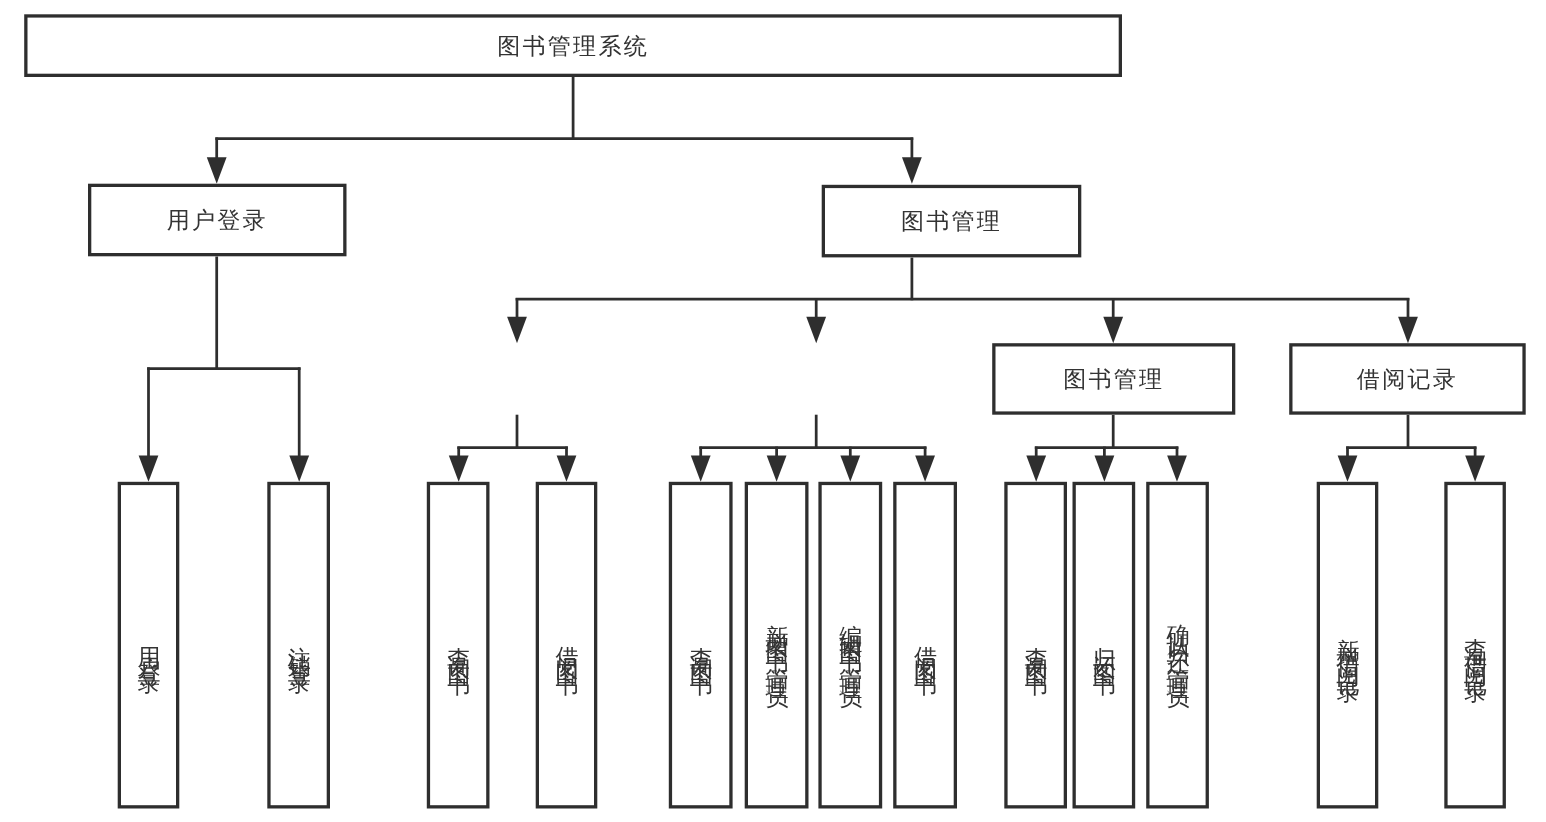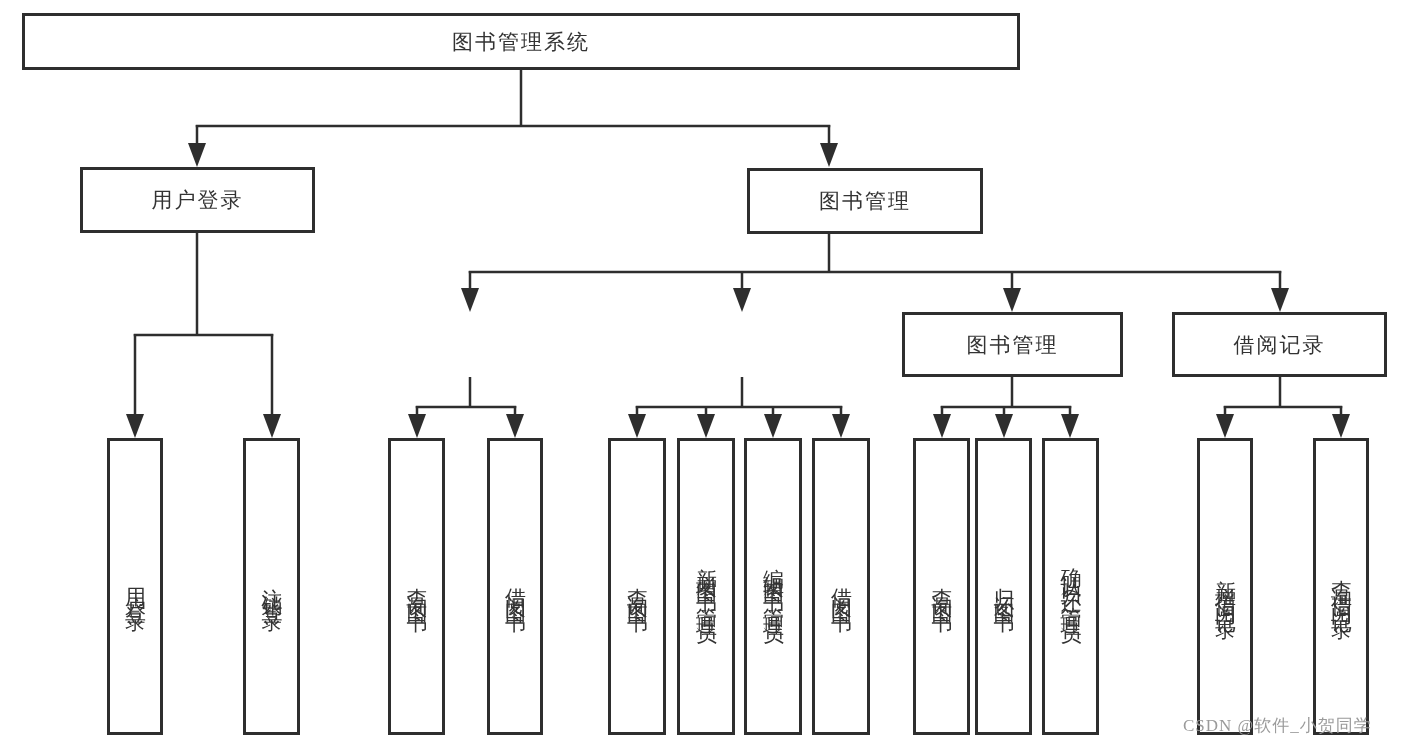--- a/index.html
+++ b/index.html
@@ -186,15 +186,14 @@
     <span class="v-label">确认归还（管理员）</span>
   </div>
 
   <div class="node" style="left:1197px; top:438px; width:56px; height:297px;">
     <span class="v-label">新增借阅记录</span>
   </div>
   <div class="node" style="left:1313px; top:438px; width:56px; height:297px;">
     <span class="v-label">查询借阅记录</span>
   </div>
 
-  <div class="watermark">CSDN @软件_小贺同学</div>
 
 </div>
 
 </body></html>

